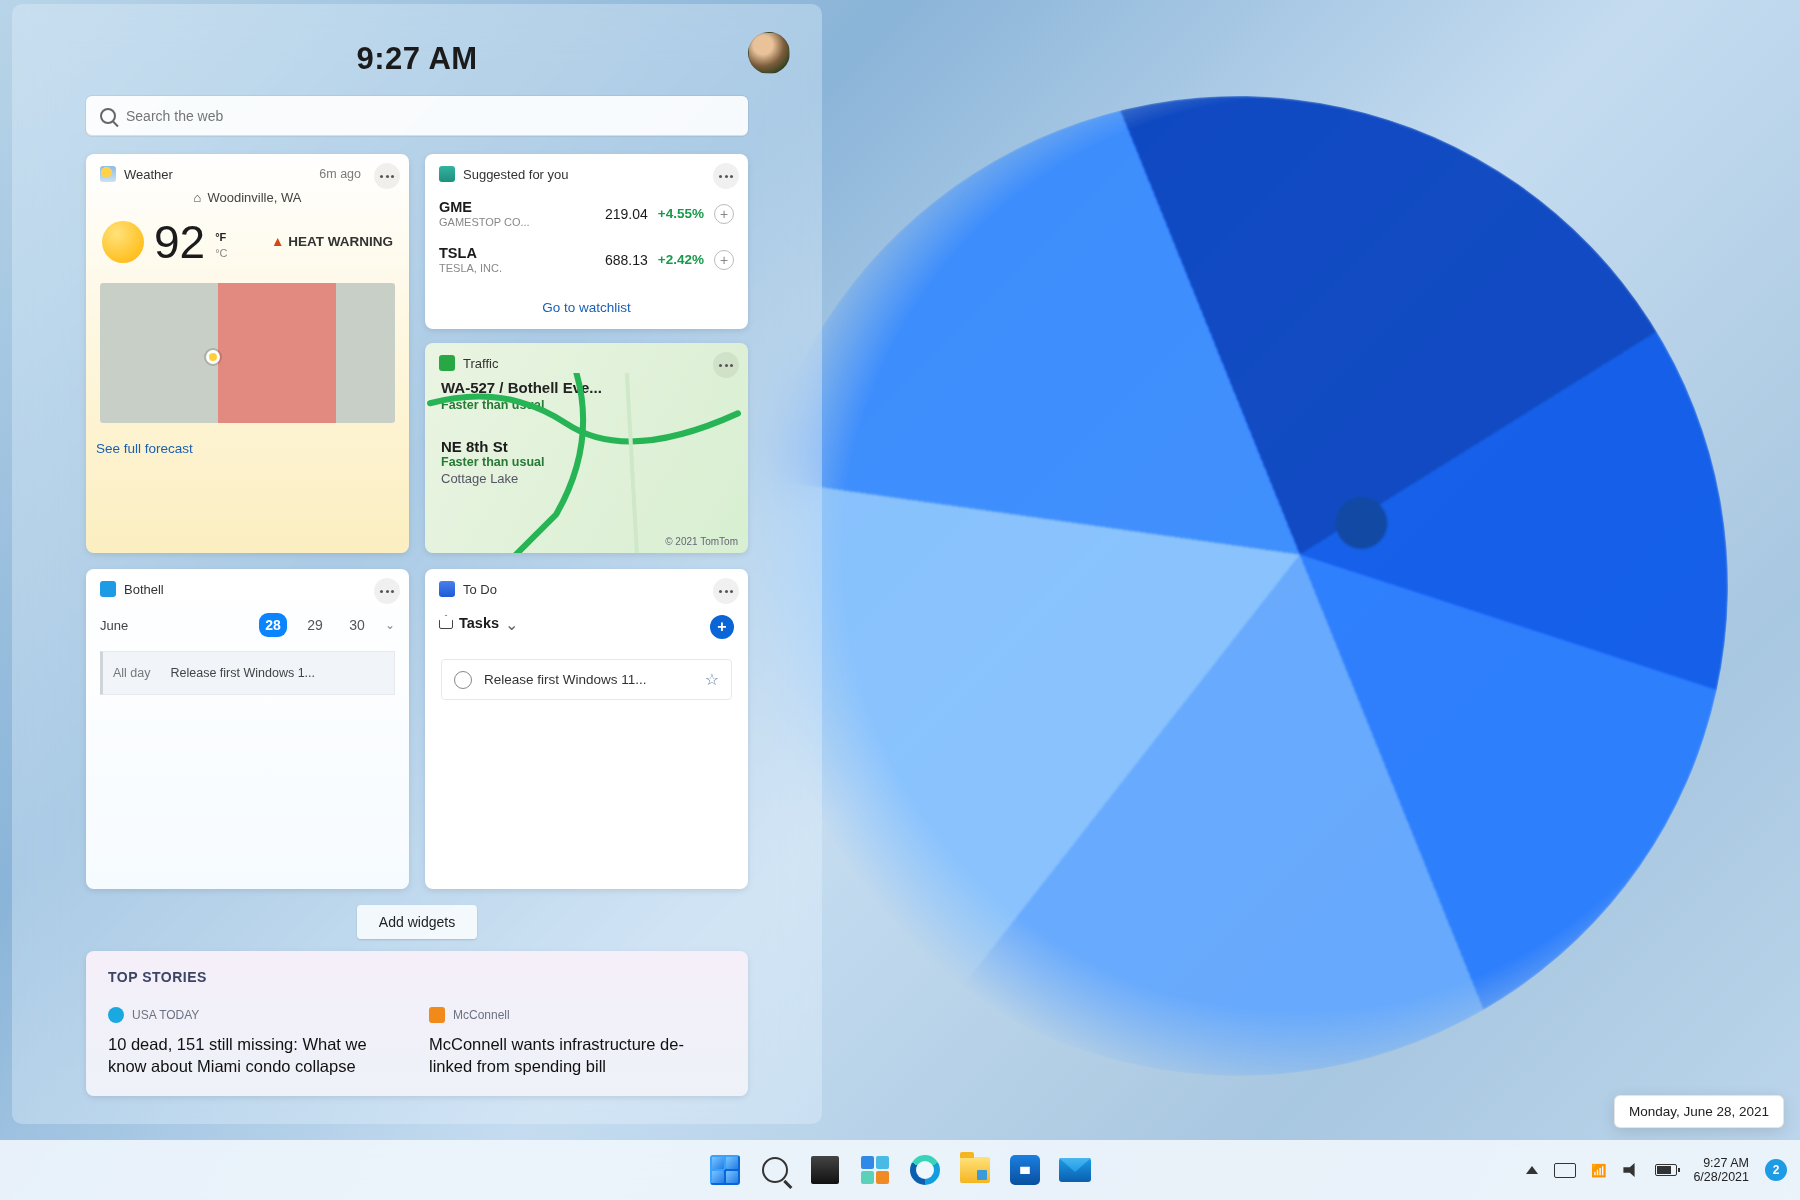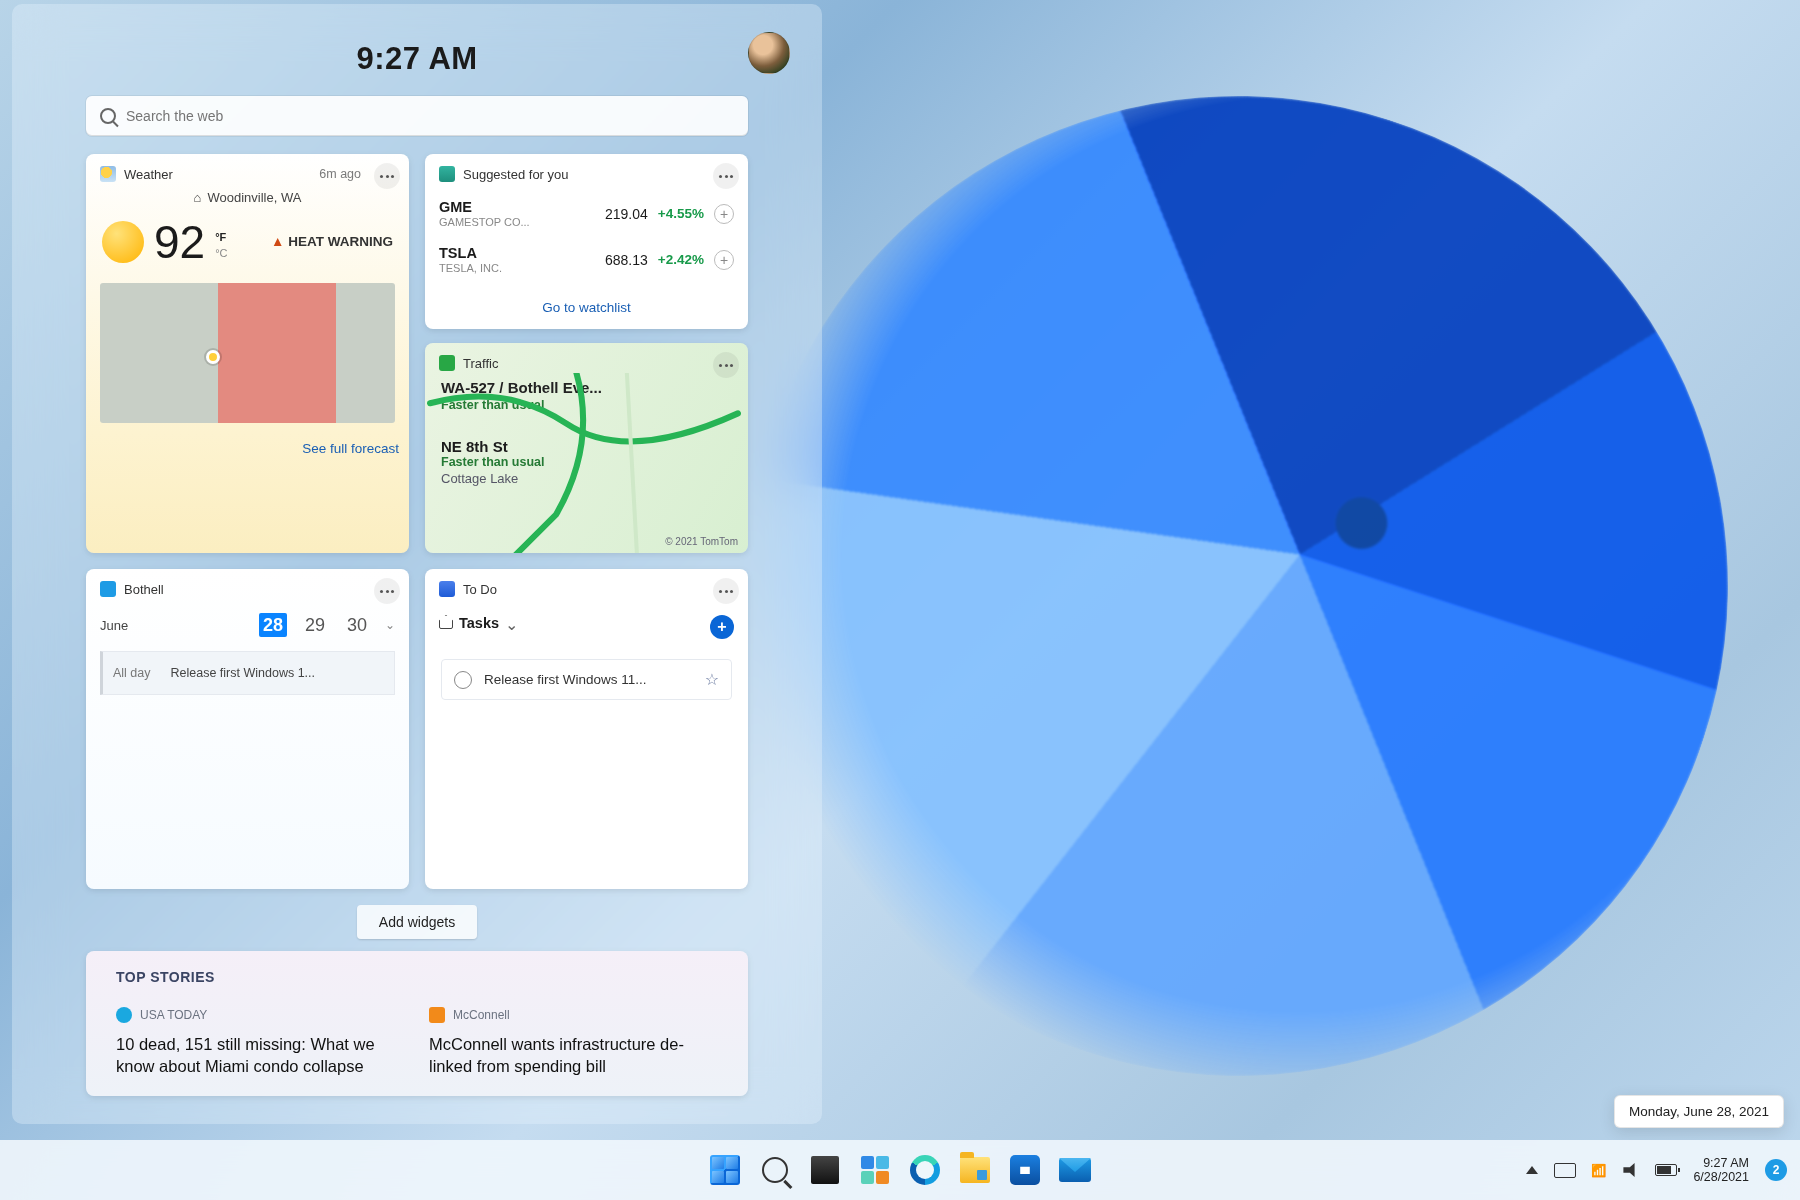--- a/index.html
+++ b/index.html
@@ -55,21 +55,21 @@
 .weather-main { display:flex; align-items:center; padding: 10px 16px 10px 16px; gap:10px; }
 .sun-icon { width:42px; height:42px; border-radius:50%; background: radial-gradient(circle at 35% 30%, #ffe27a, #ffb300); }
 .temp { font-size:46px; font-weight:300; }
 .units { display:flex; flex-direction:column; font-size:11px; color:#888; gap:4px; margin-top:6px; }
 .units .active{ color:#222; font-weight:600; }
 .warn { margin-left:auto; text-align:right; font-size:13.5px; font-weight:700; color:#333; line-height:1.3; }
 .warn .tri { color:#d04a14; margin-right:4px; }
 .weather-map { margin: 4px 14px 8px 14px; height:140px; border-radius:3px; position:relative; overflow:hidden;
   background: linear-gradient(90deg,#c8cfc6 0 40%, #e38a80 40% 80%, #c8cfc6 80%); }
 .weather-pin { position:absolute; left:36%; top:48%; width:14px; height:14px; border-radius:50%; background:#ffcf3a; border:3px solid #fff; box-shadow:0 0 0 2px rgba(0,0,0,.15); }
-.weather-link { text-align:right; padding:10px; font-size:13.5px; color:#1a5fb4; }
+.weather-link { text-align:left; padding:10px; font-size:13.5px; color:#1a5fb4; }
 
 
 .stocks-list { padding: 0 14px 4px 14px; }
 .stock-row { display:grid; grid-template-columns: 1fr auto auto auto; align-items:center; gap:10px; padding: 5px 0 12px 0; }
 .stock-sym { font-size:14.5px; font-weight:600; }
 .stock-name { font-size:11px; color:#888; margin-top:1px; }
 .stock-price { font-size:14px; }
 .stock-chg { font-size:13.5px; font-weight:600; color:#189a4a; }
 .stock-add { width:20px; height:20px; border-radius:50%; border:1.5px solid #bbb; display:flex; align-items:center; justify-content:center; color:#888; font-size:14px; line-height:1; }
 .watchlist-link { text-align:center; padding:10px 0 14px; font-size:13.5px; color:#1a5fb4; }
@@ -81,39 +81,39 @@
 .traffic-cond { font-size:12.5px; color:#257a35; font-weight:600; }
 .traffic-block2 { margin-top:26px; }
 .traffic-cross { font-size:15px; font-weight:600; }
 .traffic-town { font-size:13px; color:#556; margin-top:2px; }
 .traffic-copy { position:absolute; right:10px; bottom:6px; font-size:10px; color:#667; }
 .traffic-lines { position:absolute; inset:30px 0 0 0; pointer-events:none; }
 
 
 .calendar-card { min-height: 320px; background:linear-gradient(#fff,#f6fbff); }
 .cal-month-row { display:flex; align-items:center; padding: 4px 14px 8px 14px; font-size:13px; color:#444; gap:14px; }
-.cal-day { width:28px; height:24px; display:flex; align-items:center; justify-content:center; border-radius:2px; font-size:18px; color:#555;text-align:center; }
+.cal-day { width:28px; height:24px; display:flex; align-items:center; justify-content:center; border-radius:9px; font-size:14px; color:#555;text-align:center; }
 .cal-day.sel { background:#0a84ff; color:#fff; font-weight:600; }
 .cal-chevron { margin-left:auto; color:#888; font-size:12px; }
 .cal-event { margin:6px 14px; background:#f1f5f9; border:1px solid #e5e9ef; border-left:3px solid #cfd4da; padding:14px 10px; display:flex; gap:20px; font-size:12.5px; color:#444; }
 .cal-allday { color:#777; }
 
 
 .todo-card { min-height: 210px; }
 .todo-tasks-row { display:flex; align-items:flex-start; padding: 6px 14px; gap:6px; }
 .todo-tasks-row .label { font-size:14.5px; font-weight:600; }
 .todo-add { margin-left:auto; width:24px; height:24px; border-radius:50%; background:#0a66d6; color:#fff; display:flex; align-items:center; justify-content:center; font-size:16px; font-weight:700; }
 .todo-item { margin: 14px 16px; border:1px solid #e5e9ef; border-radius:4px; padding:10px 12px; display:flex; align-items:center; gap:12px; font-size:13.5px; color:#333; }
 .todo-circle { width:18px; height:18px; border:1.5px solid #888; border-radius:50%; }
 .todo-star { margin-left:auto; color:#6a7aa0; font-size:16px; }
 
 .add-widgets { margin: 16px auto 12px; display:block; padding:9px 22px; background:rgba(255,255,255,.8); border:none; border-radius:4px; font-size:14px; color:#222; box-shadow:0 1px 2px rgba(0,0,0,.15); }
 
 
-.news-card { grid-column: 1 / span 2; padding: 18px 30px; background: linear-gradient(#f5eff8,#eef2f8); }
+.news-card { grid-column: 1 / span 2; padding: 18px 22px; background: linear-gradient(#f5eff8,#eef2f8); }
 .news-title { font-size:14px; font-weight:700; letter-spacing:.5px; color:#3a4463; }
 .news-grid { display:grid; grid-template-columns:1fr 1fr; gap:24px; margin-top:22px; }
 .news-src { display:flex; align-items:center; gap:8px; font-size:12px; color:#6b7280; }
 .news-dot { width:16px; height:16px; border-radius:50%; }
 .news-head { margin-top:10px; font-size:16.5px; line-height:1.35; color:#111; }
 
 
 .taskbar { position:absolute; left:0; right:0; bottom:0; height:60px; background: rgba(240,246,252,.9); backdrop-filter: blur(20px); display:flex; align-items:center; }
 .taskbar-center { position:absolute; left:50%; transform:translateX(-50%); display:flex; gap:12px; }
 .tb-icon { width:38px; height:38px; border-radius:4px; display:flex; align-items:center; justify-content:center; }

